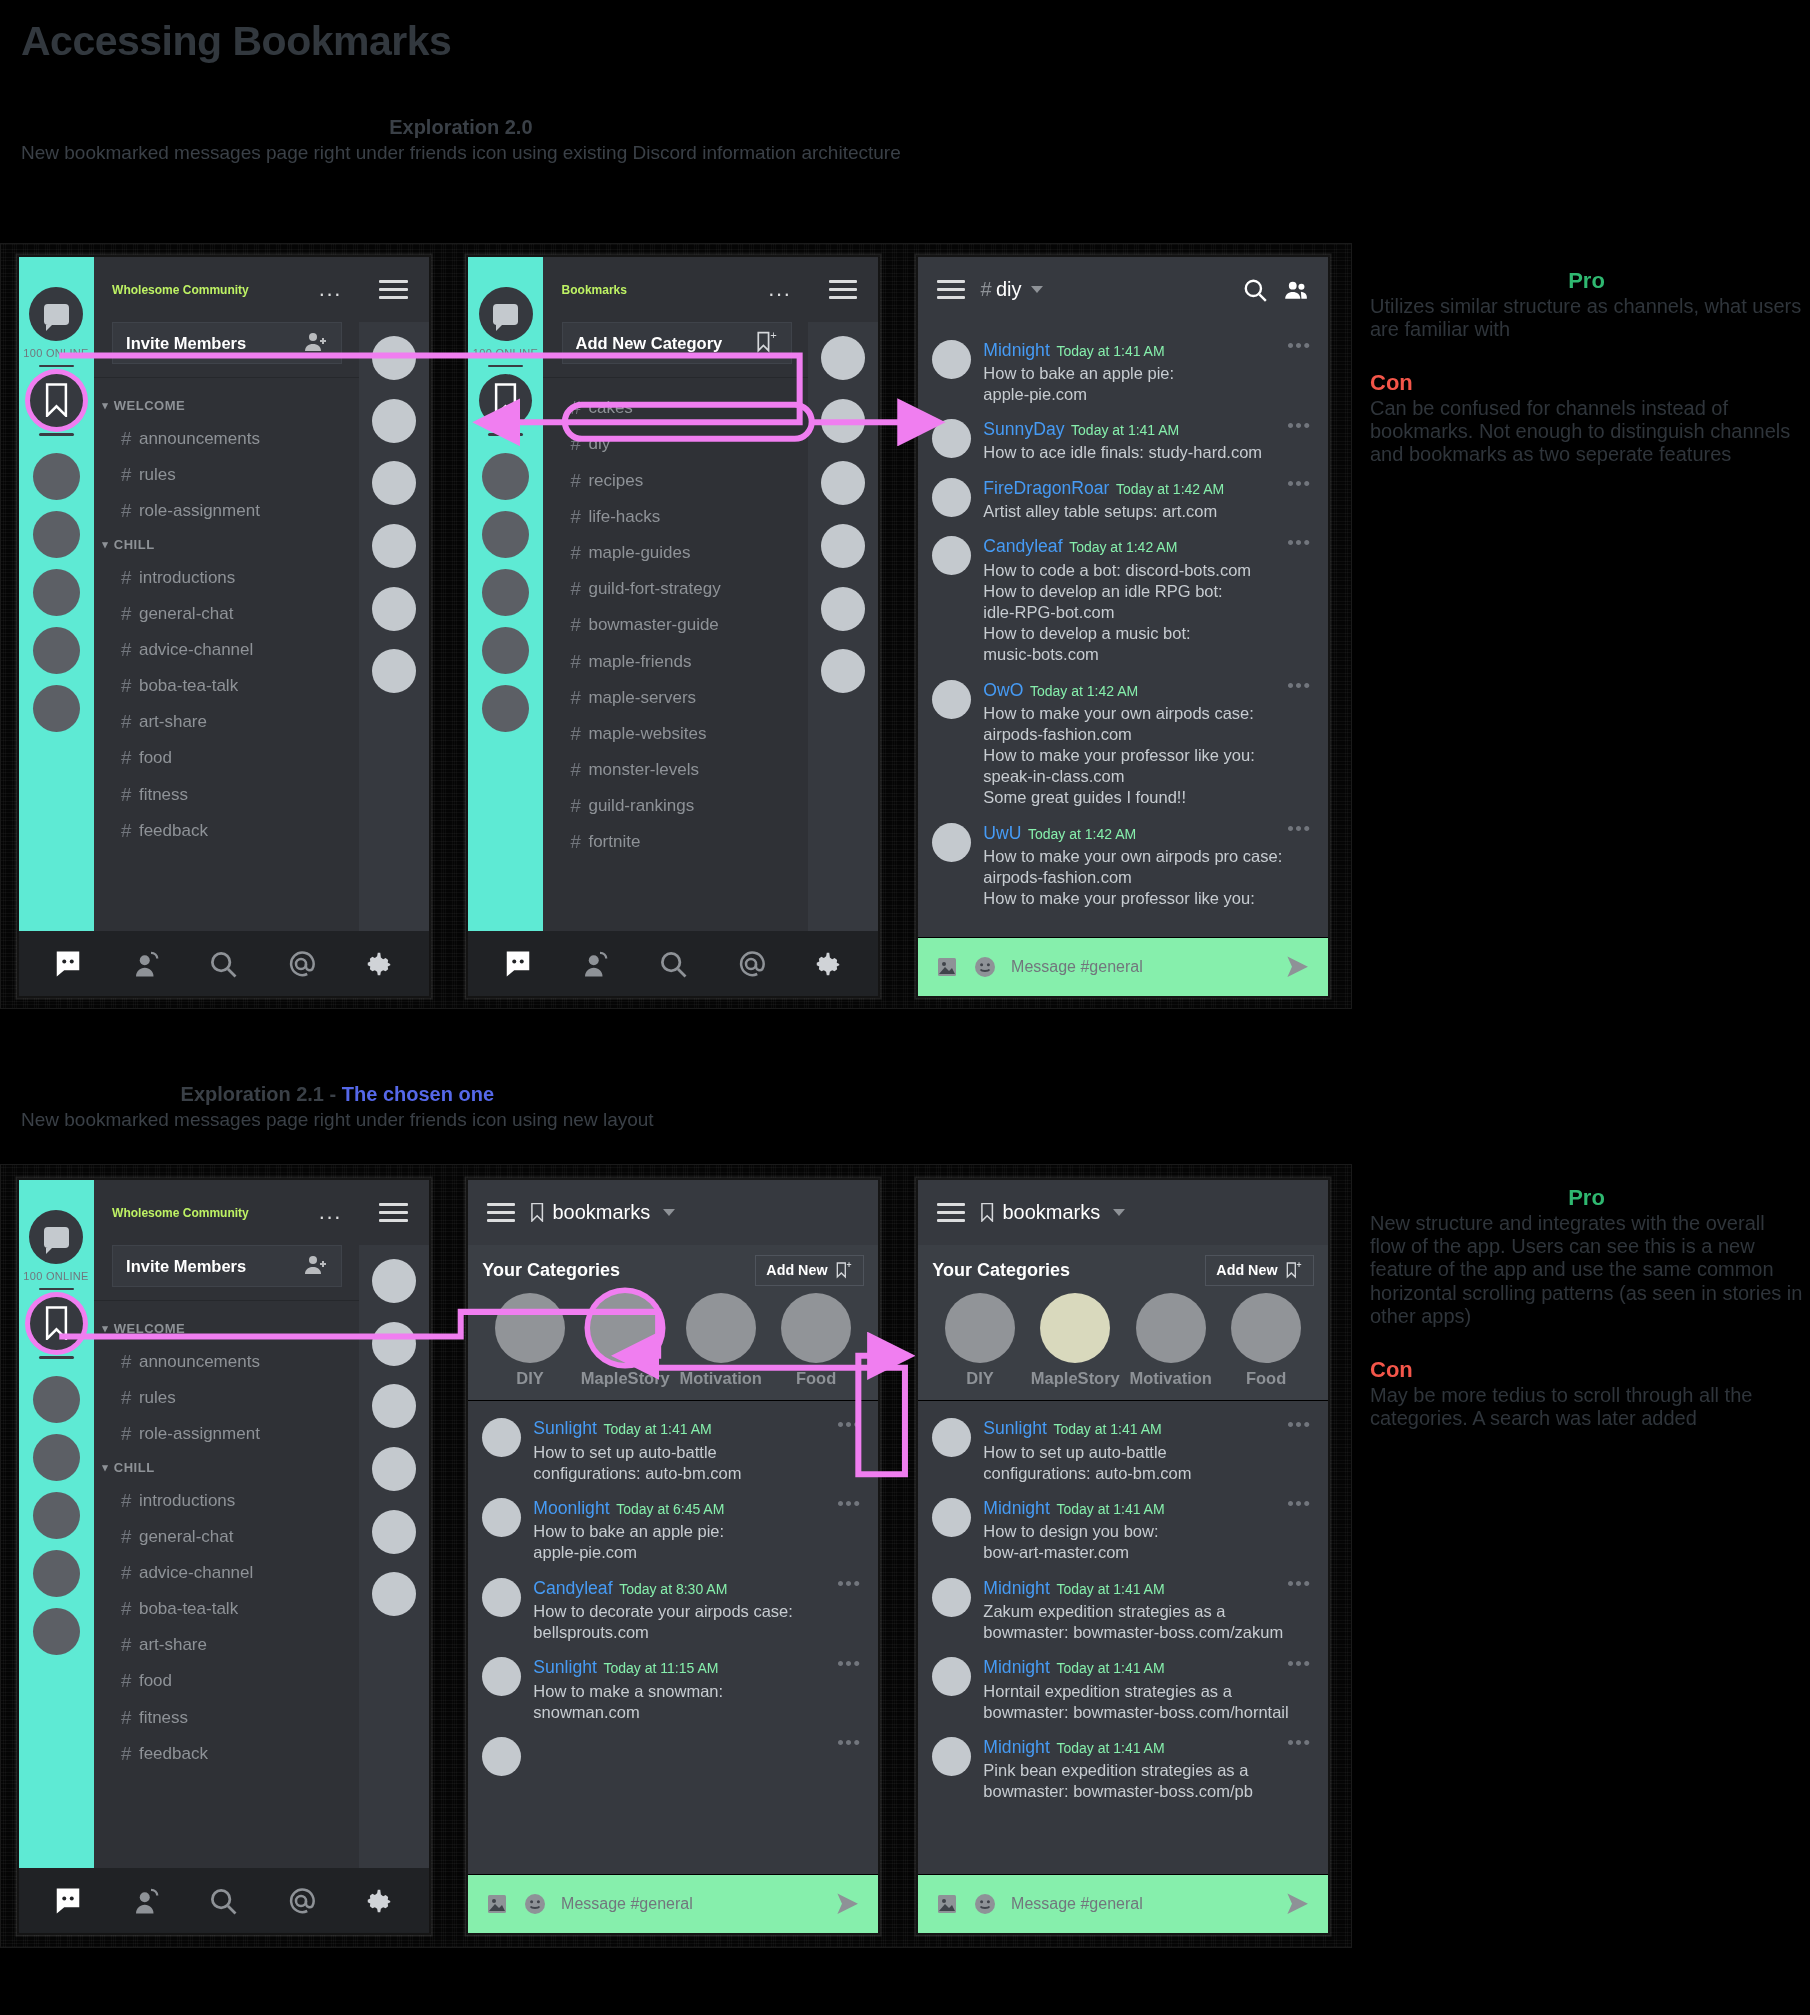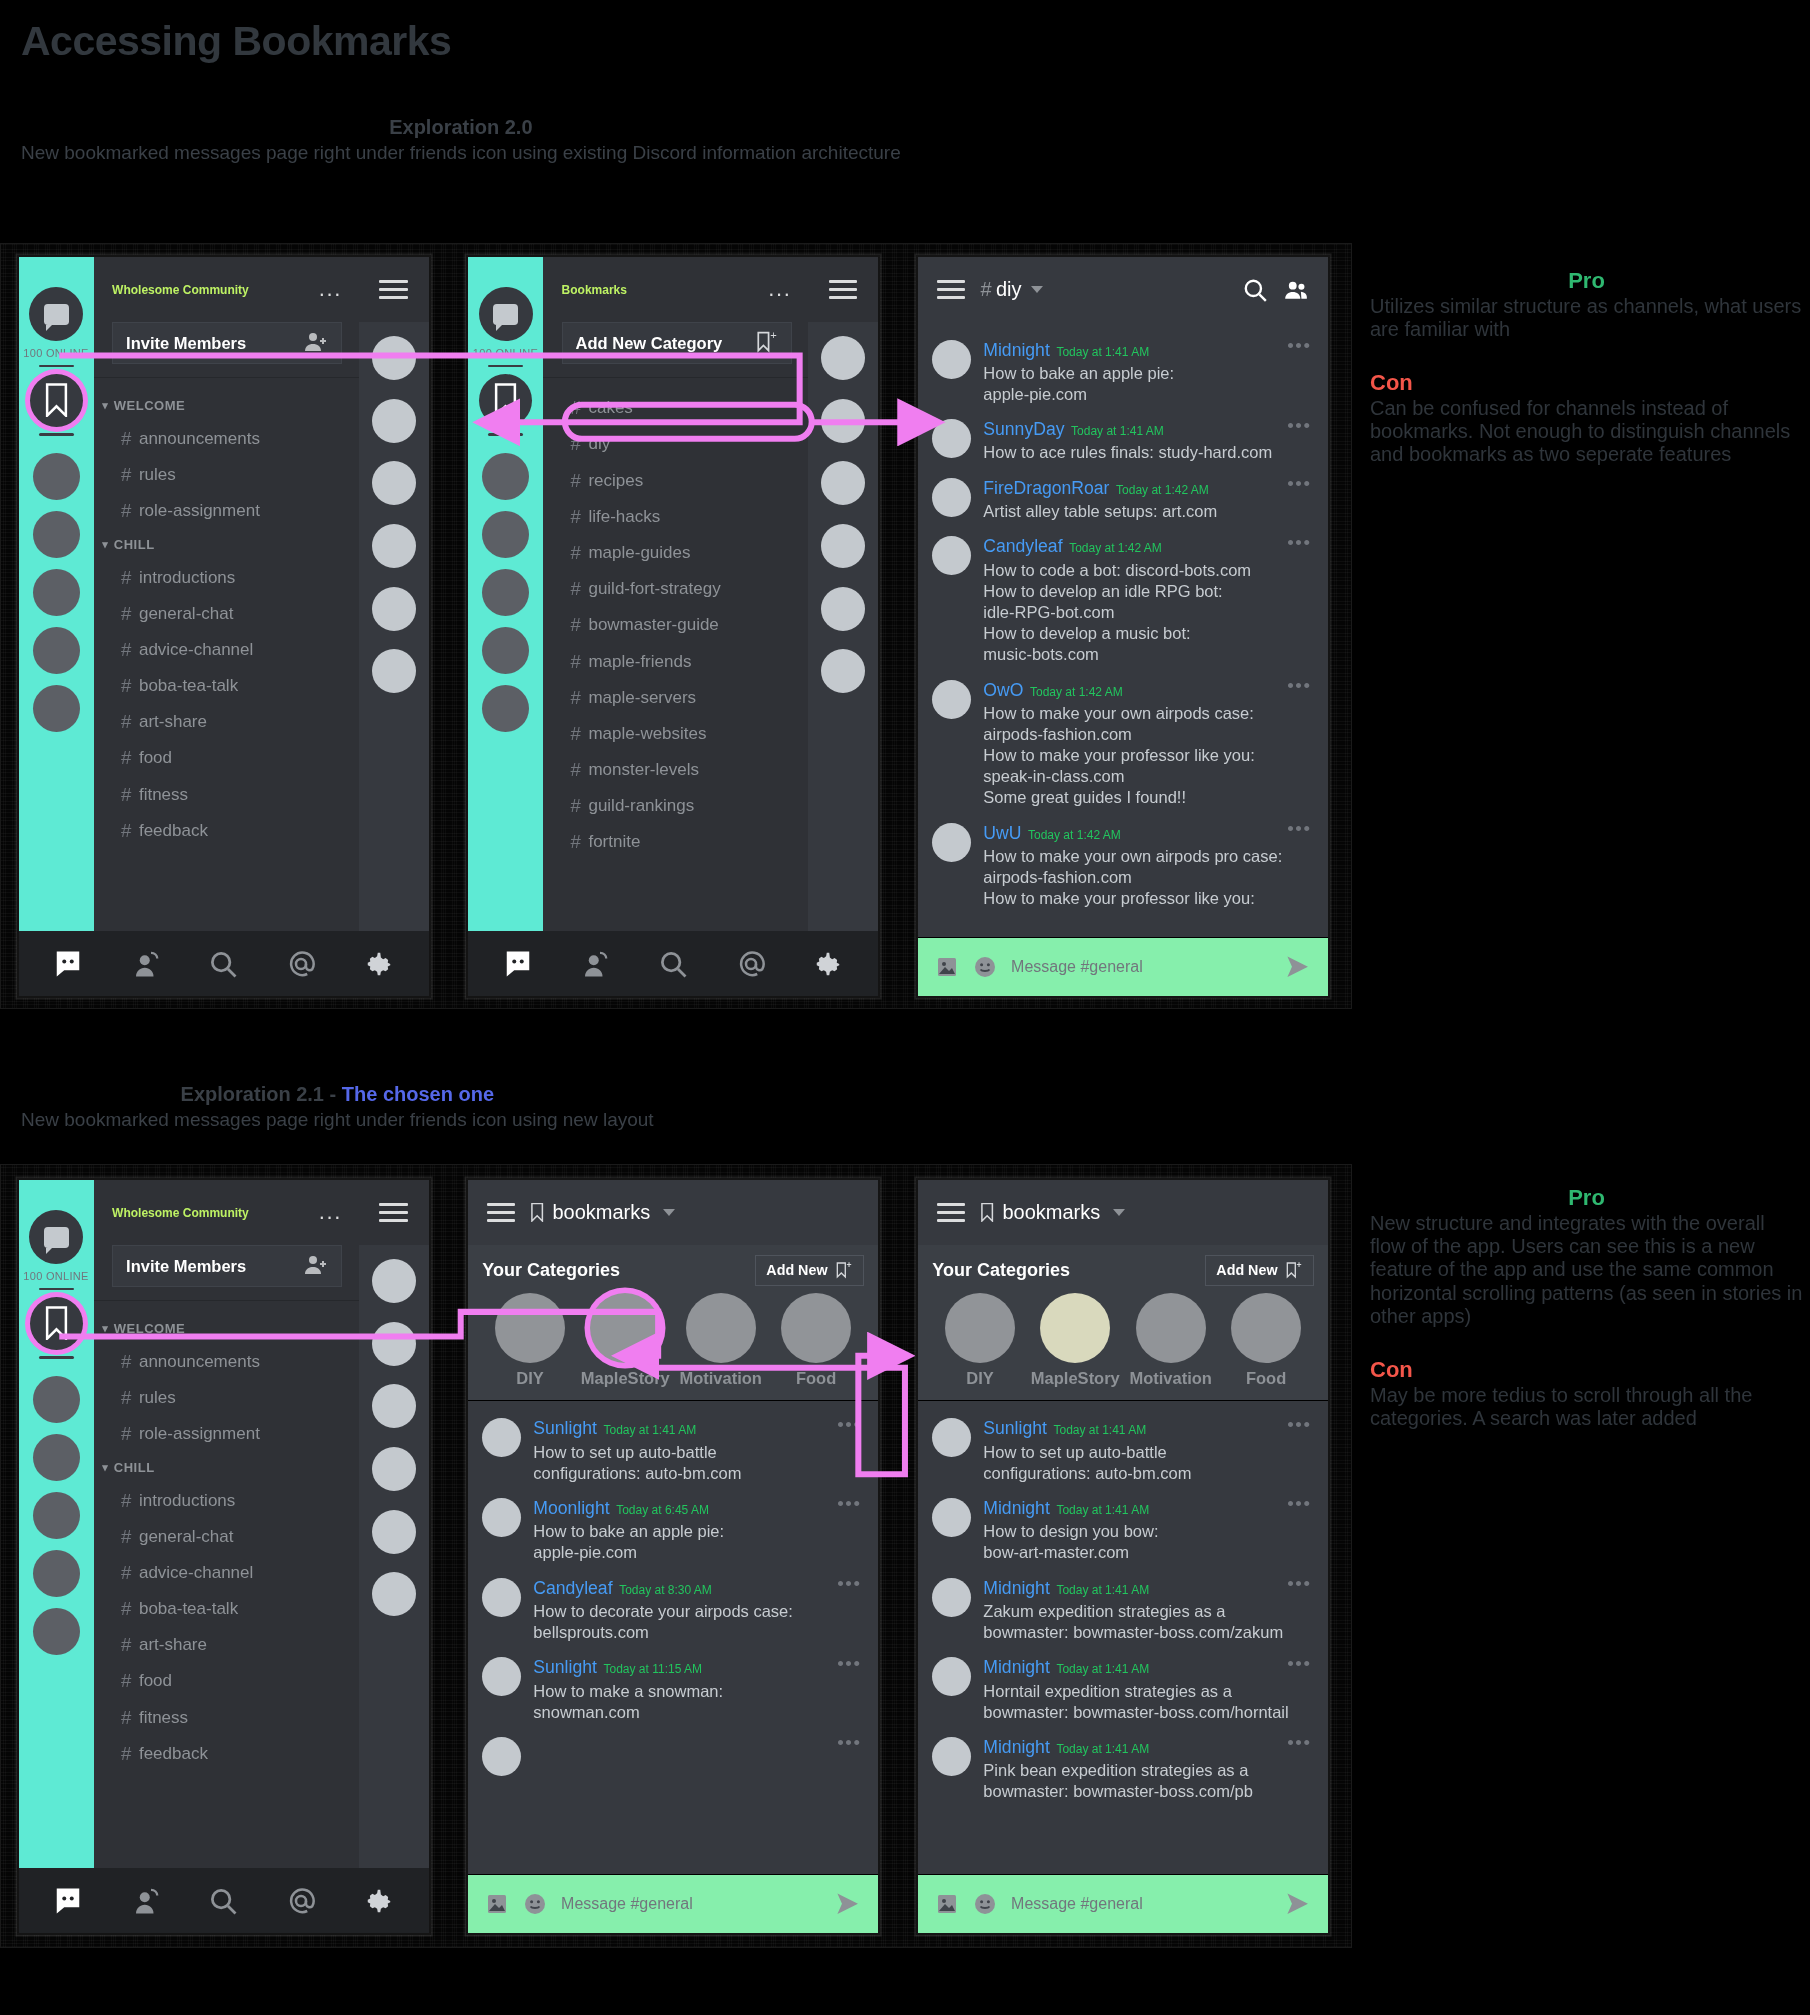--- a/index.html
+++ b/index.html
@@ -125,21 +125,21 @@
   .head-spacer{ flex:1; }
   .head-ic{ width:26px; height:26px; }
   .head-ic svg{ width:100%; height:100%;}
 
   .msg-list{ flex:1; background:#36393f; overflow:hidden; padding-top:8.8px;}
   .msg{ display:flex; padding:8.8px 14.3px 5.5px 14.3px; gap:12px; position:relative;}
   .msg-av{ width:39px; height:39px; border-radius:50%; background:#c4c9ce; flex:0 0 39px;}
   .msg-main{ flex:1; min-width:0;}
   .msg-meta{ display:flex; align-items:baseline; gap:6.6px;}
   .msg-user{ font-size:17.6px; color:#469bf5; font-weight:400;}
-  .msg-time{ font-size:12px; color:#22c55e;}
+  .msg-time{ font-size:14px; color:#86efac;}
   .msg-text{ font-size:16.5px; color:#c7ccd1; line-height:1.28; margin-top:2.2px; white-space:pre-line;}
   .msg-dots{ position:absolute; right:16.5px; top:12px; color:#72767d; font-size:18.6px; letter-spacing:1.6px; line-height:0.3;}
 
   .composer{
     height:59px; background:#86efac; display:flex; align-items:center;
     gap:14.3px; padding:0 16.5px; flex:0 0 59px; border-top:1.6px solid #000;
   }
   .comp-ic{ width:24px; height:24px;}
   .comp-ic svg{width:100%;height:100%;}
   .comp-ph{ flex:1; font-size:16px; color:#72767d; position:relative;}
@@ -528,21 +528,21 @@
             </div>
             <div class="msg-dots">•••</div>
           </div>
           <div class="msg">
             <div class="msg-av"></div>
             <div class="msg-main">
               <div class="msg-meta">
                 <span class="msg-user">SunnyDay</span>
                 <span class="msg-time">Today at 1:41 AM</span>
               </div>
-              <div class="msg-text">How to ace rules finals: study-hard.com</div>
+              <div class="msg-text">How to ace idle finals: study-hard.com</div>
             </div>
             <div class="msg-dots">•••</div>
           </div>
           <div class="msg">
             <div class="msg-av"></div>
             <div class="msg-main">
               <div class="msg-meta">
                 <span class="msg-user">FireDragonRoar</span>
                 <span class="msg-time">Today at 1:42 AM</span>
               </div>

